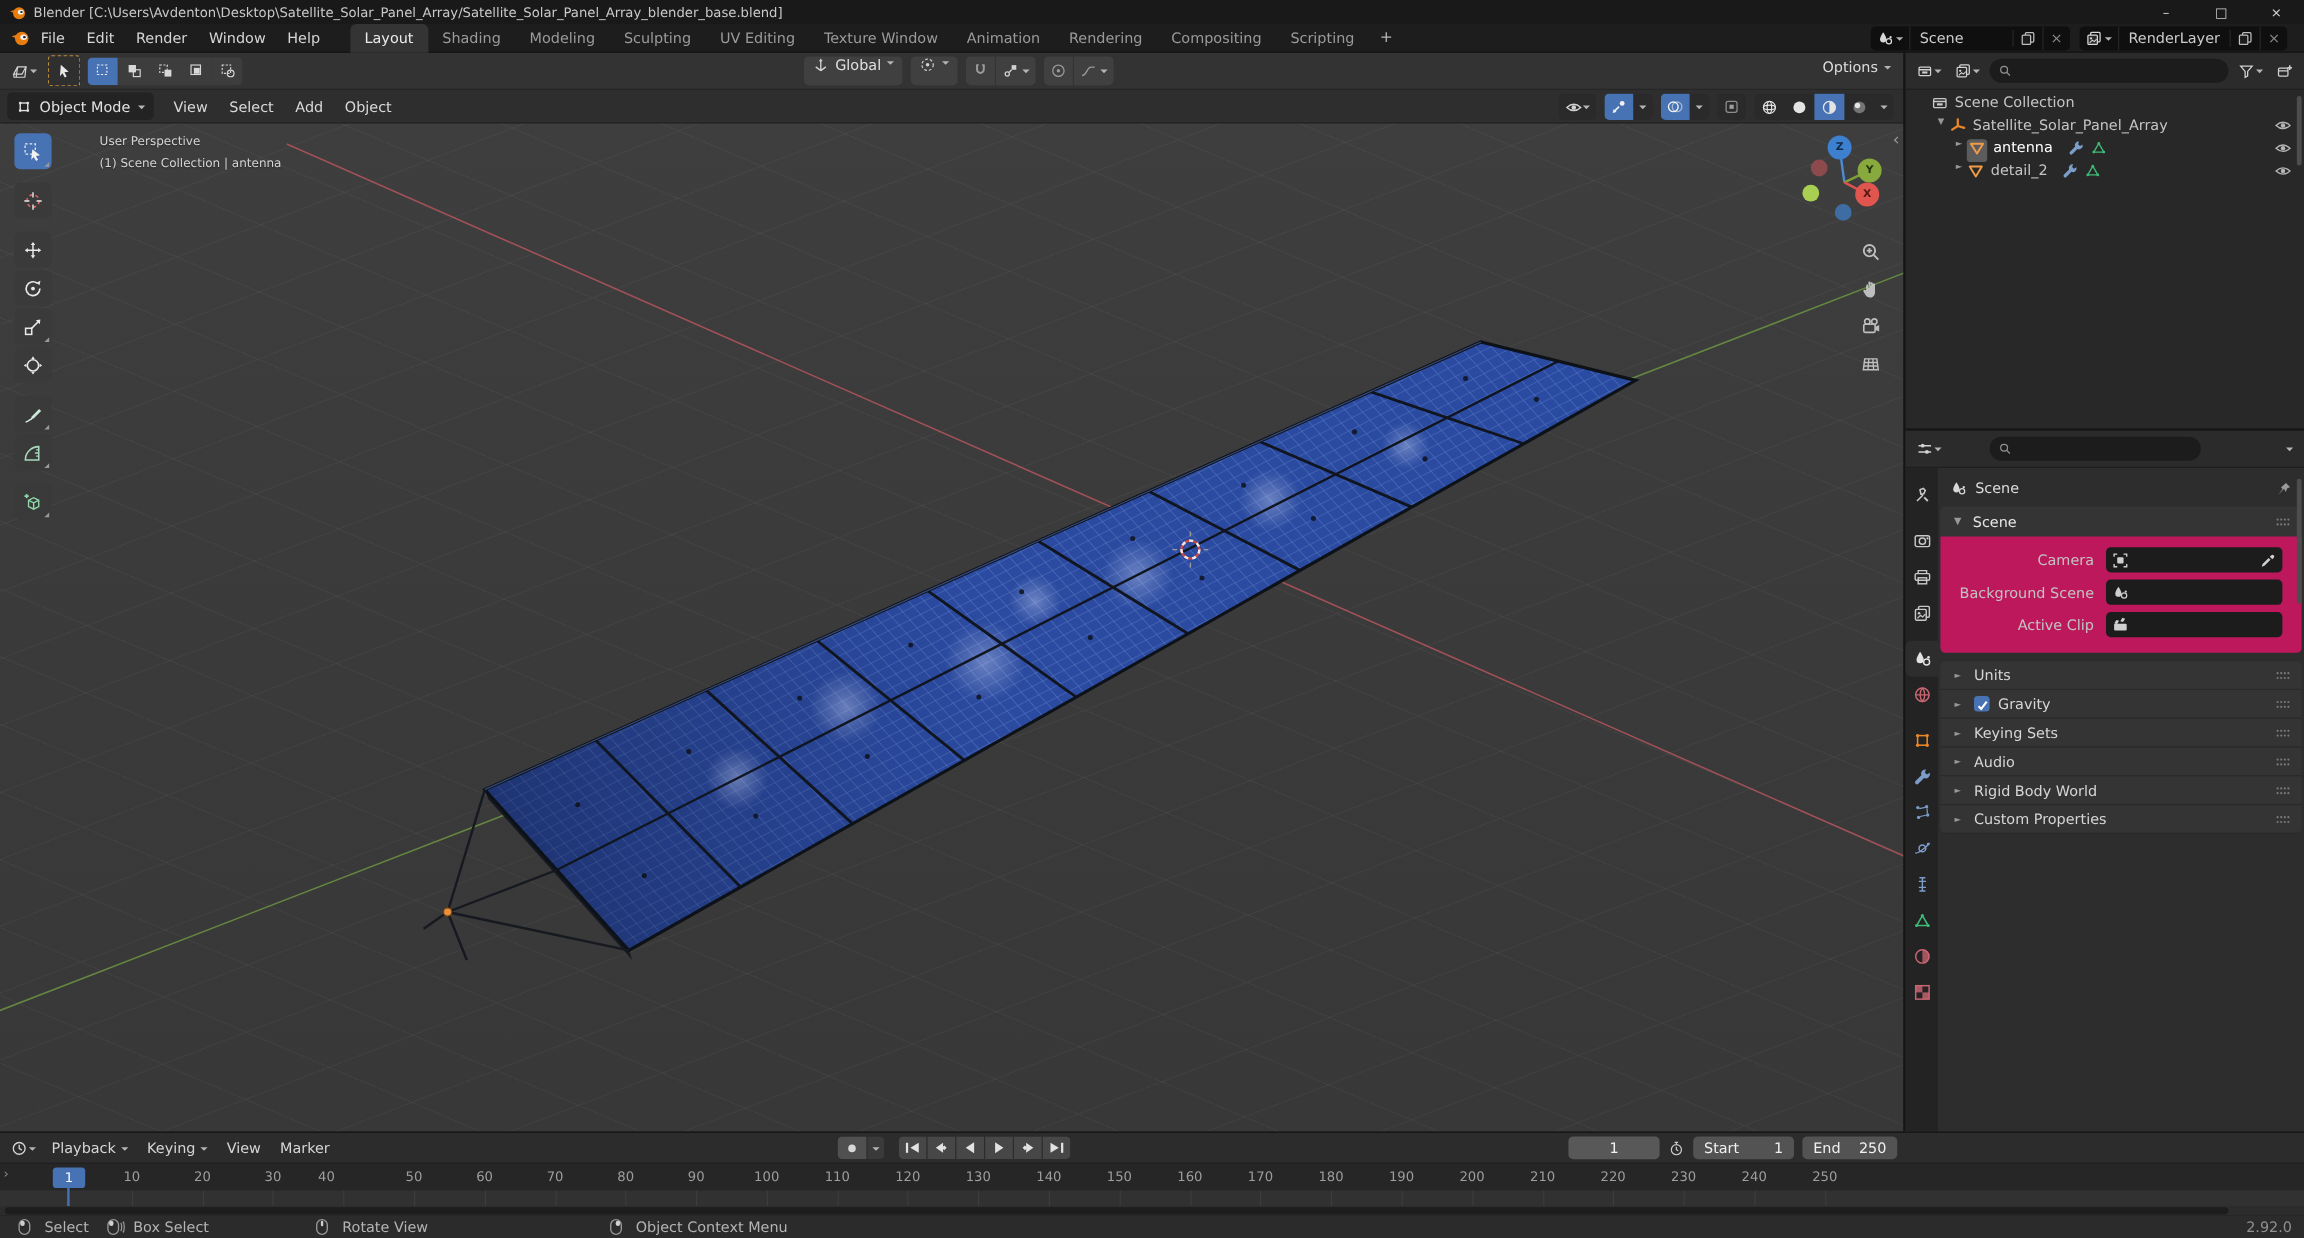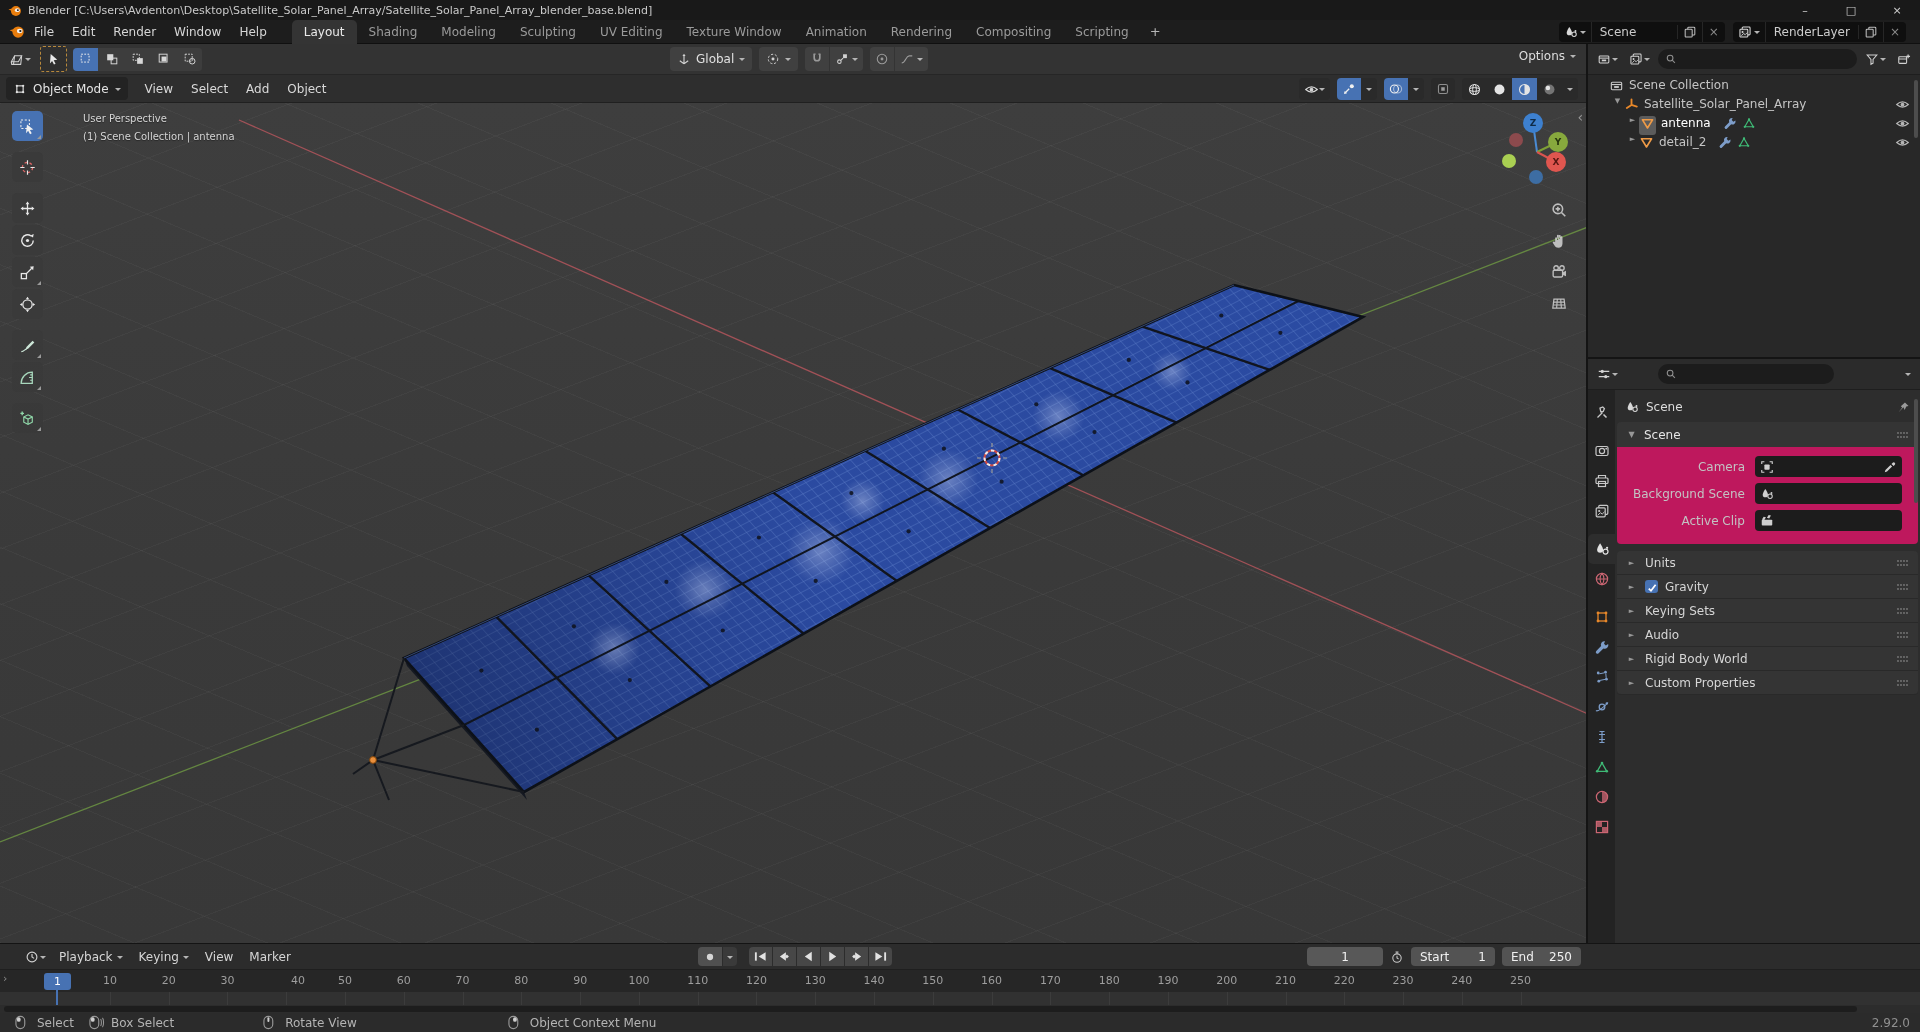--- a/index.html
+++ b/index.html
@@ -28,21 +28,21 @@
   #main{flex:1;display:flex;min-height:0}
   #viewport-col{width:1588px;display:flex;flex-direction:column;border-right:2px solid #141414;flex:none}
   .row1{height:31px;background:#333333;display:flex;align-items:center;padding:0 6px;gap:6px;position:relative;border-bottom:1px solid #262626;flex:none}
   .row2{height:28px;background:#2e2e2e;display:flex;align-items:center;padding:0 6px;position:relative;border-bottom:1px solid #202020;flex:none}
   .ib{display:flex;align-items:center;justify-content:center;border-radius:3px;height:24px;padding:0 3px;gap:1px}
   .tool-active-outline{width:27px;height:26px;border:1px dashed #b8893c;border-radius:3px;display:flex;align-items:center;justify-content:center;background:#2f2f2f}
   .mode-group{display:flex;background:#3d3d3d;border-radius:4px;overflow:hidden;gap:1px}
   .mode-btn{width:25px;height:23px;display:flex;align-items:center;justify-content:center;background:#3d3d3d}
   .mode-btn.active{background:#4772b3}
   .center-cluster{position:absolute;left:670px;top:3px;display:flex;align-items:center;gap:7px}
-  .pill{display:flex;align-items:center;background:#404040;border-radius:4px;height:24px;padding:0 7px;gap:5px}
+  .pill{display:flex;background:#404040;border-radius:4px;height:24px;padding:0 7px;gap:5px}
   .pill .lbl{color:#e0e0e0}
   .joined{display:flex;background:#404040;border-radius:4px;overflow:hidden}
   .joined>div{display:flex;align-items:center;height:24px;padding:0 5px;gap:3px}
   .joined>div+div{border-left:1px solid #343434}
   .options-btn{position:absolute;right:10px;top:5px;display:flex;align-items:center;gap:5px;color:#dddddd}
   .obj-mode-pill{display:flex;align-items:center;background:#232323;border-radius:4px;height:23px;padding:0 7px;gap:6px;color:#e2e2e2}
   .hdr-menu{padding:4px 9px;color:#d9d9d9}
   .right-cluster{position:absolute;right:8px;top:3px;display:flex;align-items:center;gap:7px}
   .seg{display:flex;background:#2a2a2a;border-radius:4px;overflow:hidden;align-items:center}
   .seg>div{height:22px;display:flex;align-items:center;justify-content:center;padding:0 5px}
@@ -95,21 +95,21 @@
   .f-lbl{width:138px;text-align:right;padding-right:10px;color:#c3c3c3;flex:none}
   .f-field{flex:1;height:21px;background:#1c1c1c;border-radius:4px;margin-right:16px;display:flex;align-items:center;padding:0 5px;gap:4px}
   .f-field .drop{margin-left:auto}
   .c-rows{margin:7px 2px 0 2px}
   .c-row{display:flex;align-items:center;gap:7px;background:#343434;height:24px;padding:0 8px;border-bottom:1px solid #292929;color:#d6d6d6}
   .c-row:first-child{border-radius:4px 4px 0 0}
   .c-row:last-child{border-radius:0 0 4px 4px}
   .checkbox{width:13px;height:13px;background:#4772b3;border-radius:3px;display:flex;align-items:center;justify-content:center}
   
   #timeline{height:69px;background:#2c2c2c;border-top:1px solid #141414;flex:none;display:flex;flex-direction:column;position:relative}
-  .tl-header{height:25px;display:flex;align-items:center;padding:0 22px;gap:2px;position:relative;flex:none}
+  .tl-header{height:25px;display:flex;align-items:center;padding:0 6px;gap:2px;position:relative;flex:none}
   .tl-menu{padding:3px 8px;color:#d6d6d6;display:flex;align-items:center;gap:4px}
   .transport{position:absolute;left:698px;top:3px;display:flex;align-items:center;gap:2px}
   .tr-btn{width:23px;height:19px;background:#474747;display:flex;align-items:center;justify-content:center}
   .tr-group{display:flex;gap:1px;border-radius:4px;overflow:hidden;margin-left:10px}
   .rec{display:flex;border-radius:4px;overflow:hidden;gap:1px}
   .rec>div{height:19px;display:flex;align-items:center;justify-content:center}
   .tl-fields{position:absolute;left:1307px;top:3px;display:flex;align-items:center;gap:7px}
   .numfield{width:76px;height:19px;background:#585858;border-radius:4px;display:flex;align-items:center;justify-content:center;color:#f2f2f2}
   .rangefield{height:19px;background:#535353;border-radius:4px;display:flex;align-items:center;justify-content:space-between;padding:0 9px;color:#f0f0f0;gap:10px}
   .ruler{height:23px;background:#262626;position:relative;flex:none;border-top:1px solid #1f1f1f}
@@ -1172,21 +1172,21 @@
           <span>End</span>
           <span>250</span>
         </div>
       </div>
     </div>
     <div class="ruler" id="tl-ruler">
       <div class="cur-frame">1</div>
     <span class="tick-lbl" style="left: 109.902px;">10</span>
         <span class="tick-lbl" style="left: 168.682px;">20</span>
         <span class="tick-lbl" style="left: 227.462px;">30</span>
-        <span class="tick-lbl" style="left: 298px; text-align: right;">40</span>
+        <span class="tick-lbl" style="left: 272px; text-align: right;">40</span>
         <span class="tick-lbl" style="left: 345.022px;">50</span>
         <span class="tick-lbl" style="left: 403.802px;">60</span>
         <span class="tick-lbl" style="left: 462.582px;">70</span>
         <span class="tick-lbl" style="left: 521.362px;">80</span>
         <span class="tick-lbl" style="left: 580.142px;">90</span>
         <span class="tick-lbl" style="left: 638.922px;">100</span>
         <span class="tick-lbl" style="left: 697.702px;">110</span>
         <span class="tick-lbl" style="left: 756.482px;">120</span>
         <span class="tick-lbl" style="left: 815.262px;">130</span>
         <span class="tick-lbl" style="left: 874.042px;">140</span>

